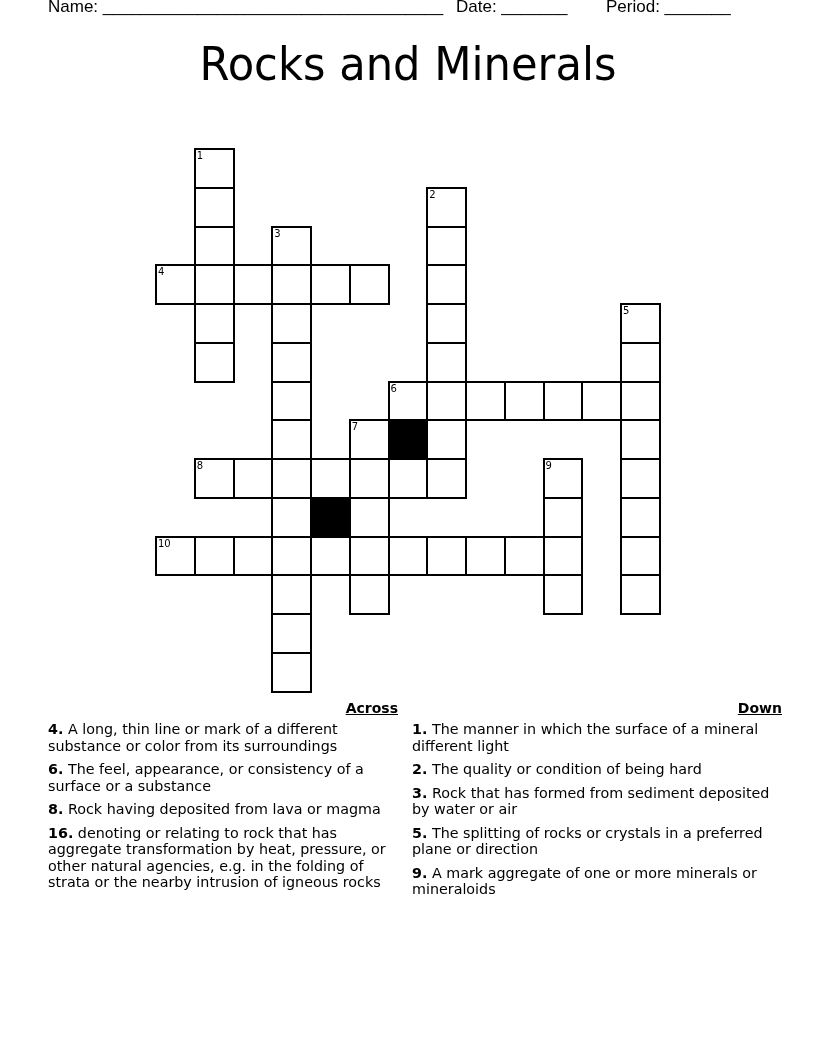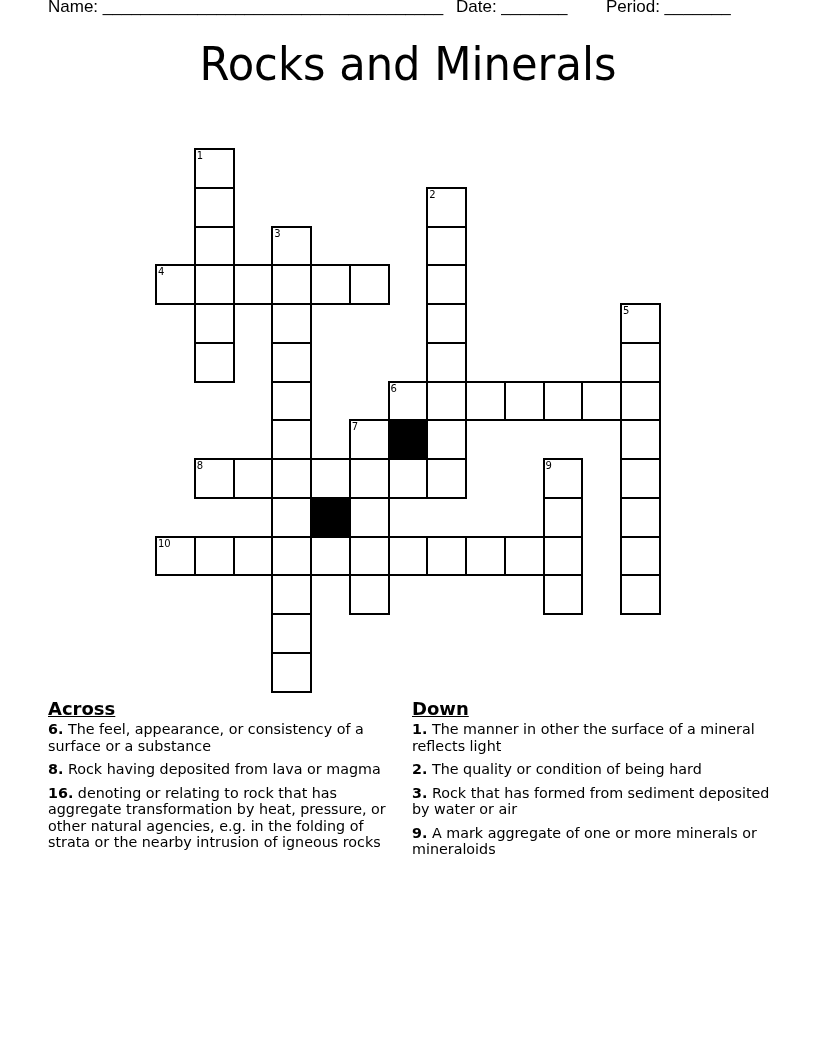--- a/index.html
+++ b/index.html
@@ -24,22 +24,23 @@
     position: absolute; left: 1px; top: 0px;
     font-family: "DejaVu Sans", sans-serif; font-size: 10px; line-height: 11px;
   }
   .clues {
     position: absolute; top: 700px;
     font-family: "DejaVu Sans", sans-serif; font-size: 14.3px; line-height: 16.5px;
   }
   .clues.across { left: 48px; width: 350px; }
   .clues.down { left: 412px; width: 370px; }
   .clues h3 {
-    margin: 0 0 4px 0; font-size: 18px; font-weight: bold; text-decoration: underline;
+    margin: 0 0 4px 0; font-size: 14px; font-weight: bold; text-decoration: underline;
     line-height: 17px;
+    text-align: right;
   }
   .clue { margin: 0 0 7px 0; }
   .clue b { font-weight: bold; }
 </style>
 </head>
 <body>
 
 <div class="header-line">
   <span style="left:0px">Name: ____________________________________</span>
   <span style="left:408px">Date: _______</span>
@@ -132,24 +133,26 @@
     <div class="cell" style="left: 387.5px; top: 535.5px;"></div>
     <div class="cell" style="left: 426.25px; top: 535.5px;"></div>
     <div class="cell" style="left: 465px; top: 535.5px;"></div>
     <div class="cell" style="left: 503.75px; top: 535.5px;"></div>
     <div class="cell block" style="left: 387.5px; top: 419.25px;"></div>
     <div class="cell block" style="left: 310px; top: 496.75px;"></div>
   </div>
 
 <div class="clues across">
   <h3>Across</h3>
+  <div class="clue"><b>4.</b><span> A long, thin line or mark of a different substance or color from its surroundings</span></div>
   <div class="clue"><b>6.</b><span> The feel, appearance, or consistency of a surface or a substance</span></div>
   <div class="clue"><b>8.</b><span> Rock having deposited from lava or magma</span></div>
   <div class="clue"><b>16.</b><span> denoting or relating to rock that has aggregate transformation by heat, pressure, or other natural agencies, e.g. in the folding of strata or the nearby intrusion of igneous rocks</span></div>
 </div>
 
 <div class="clues down">
   <h3>Down</h3>
-  <div class="clue"><b>1.</b><span> The manner in other the surface of a mineral reflects light</span></div>
+  <div class="clue"><b>1.</b><span> The manner in which the surface of a mineral different light</span></div>
   <div class="clue"><b>2.</b><span> The quality or condition of being hard</span></div>
   <div class="clue"><b>3.</b><span> Rock that has formed from sediment deposited by water or air</span></div>
+  <div class="clue"><b>5.</b><span> The splitting of rocks or crystals in a preferred plane or direction</span></div>
   <div class="clue"><b>9.</b><span> A mark aggregate of one or more minerals or mineraloids</span></div>
 </div>
 
 </body></html>

